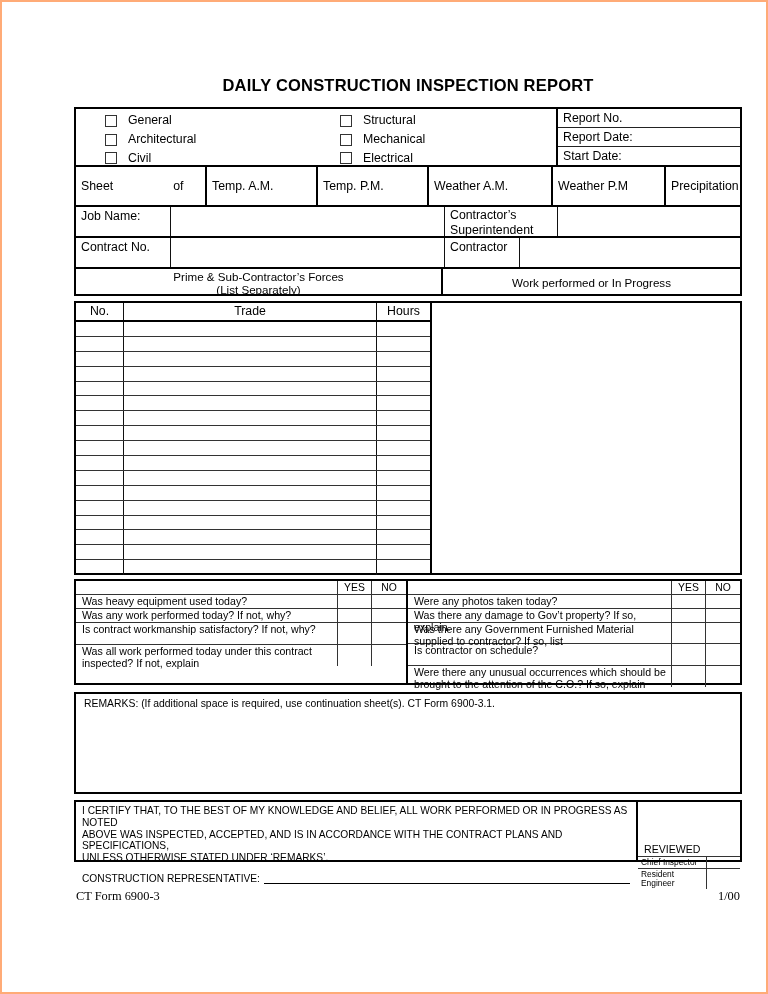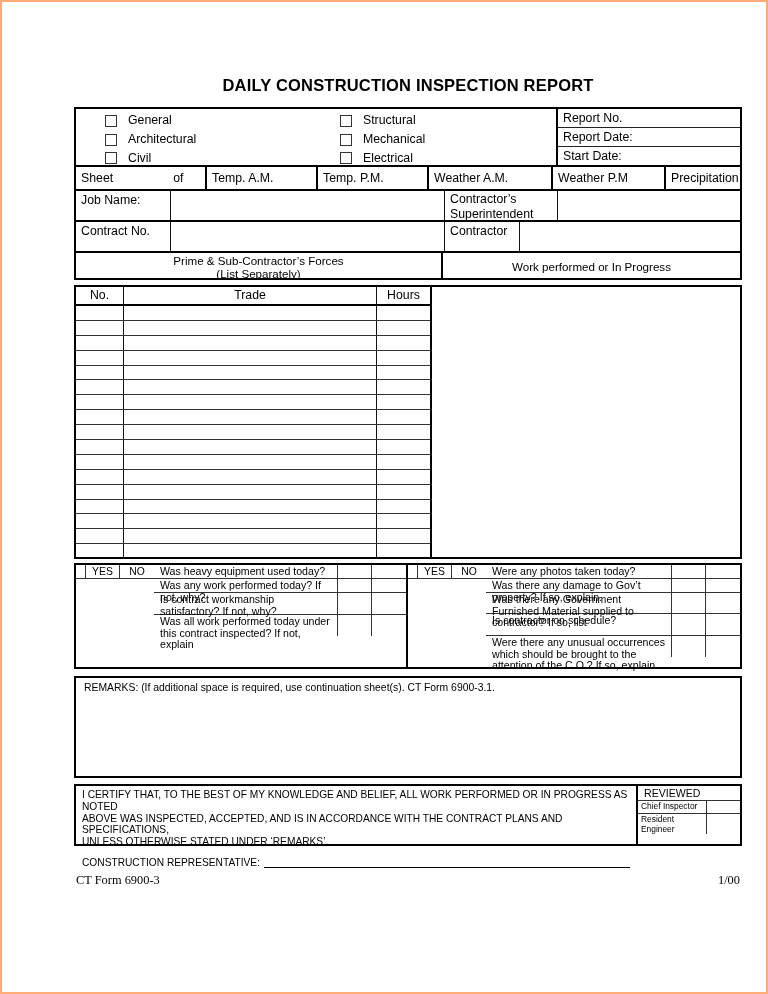--- a/index.html
+++ b/index.html
@@ -86,21 +86,21 @@
     border-top: none;
     height: 25px;
     display: flex;
   }
   #ntprow .cell { display: flex; align-items: center; padding-top: 0; }
 
   
   #sheetrow {
     border: 2px solid #000;
     border-top: none;
-    height: 24px;
+    height: 40px;
     display: flex;
   }
   #sheetrow .cell { border-right: 2px solid #000; display:flex; align-items:center; padding-top:0;}
   #sheetrow .cell:last-child { border-right: none; }
   .sheetof { display: flex; width: 100%; }
   .sheetof span:first-child { flex: 0 0 auto; }
   .sheetof span:last-child { margin-left: 60px; }
 
   
   #jobrow, #contractrow {
@@ -148,21 +148,21 @@
   .c-trade { flex: 1 1 auto; }
   .c-hours { flex: 0 0 53px; }
   .trow { display: flex; height: 14.9px; border-bottom: 1.2px solid #333; }
   .trow:last-child { border-bottom: none; }
   .trow .td { border-right: 1.4px solid #111; }
   .trow .td:last-child { border-right: none; }
   #workside { flex: 1 1 auto; }
 
   
   #qablk { margin-top: 4px; border: 2px solid #000; display: flex; height: 106px; }
-  .qhalf { display: flex; flex: 0 0 50%; }
+  .qhalf { display: flex; flex-direction: column; flex: 0 0 50%; }
   .qhalf.left { border-right: 2px solid #000; }
   .qhead { display: flex; height: 14px; border-bottom: 1.3px solid #333; }
   .qrow  { display: flex; border-bottom: 1.3px solid #333; }
   .qhalf .qrow:last-child { border-bottom: none; }
   .q-txt { flex: 1 1 auto; border-right: 1.3px solid #333; font-size: 10.6px;
            line-height: 11.6px; padding: 1px 3px 0 6px; }
   .q-yes, .q-no { flex: 0 0 34px; border-right: 1.3px solid #333; }
   .q-no { border-right: none; }
   .qhead .q-yes, .qhead .q-no { font-size: 10.4px; text-align: center; line-height: 13px; }
   .h1 { height: 14px; } .h2 { height: 21px; } .h3 { height: 22px; }
@@ -179,21 +179,21 @@
   
   #certblk { margin-top: 6px; border-top: 2.5px solid #000; display: flex; height: 62px; }
   #certleft { flex: 1 1 auto; border-right: 2px solid #000; border-left: 2px solid #000;
               border-bottom: 2px solid #000; padding: 3px 6px 0 6px; }
   .certtxt { font-size: 10.2px; line-height: 11.8px; }
   .repline2 { margin-top: 9px; font-size: 10.2px; display: flex; align-items: flex-end; }
   .repline2 .ul { flex: 1 1 auto; border-bottom: 1px solid #000; margin-left: 4px; height: 11px; }
   #certright { flex: 0 0 104px; border-right: 2px solid #000; border-bottom: 2px solid #000;
                display: flex; flex-direction: column; }
   .revhead { font-size: 10.6px; padding-left: 6px; height: 15px; line-height: 15px;
-             border-bottom: 1.4px solid #333; }
+             border-bottom: 1.4px solid #333; margin-top: 40px; }
   .revrow { display: flex; border-bottom: 1.4px solid #333; }
   .revrow:last-child { border-bottom: none; }
   .revlbl { flex: 1 1 auto; font-size: 8.4px; line-height: 9.6px; padding: 1px 2px 0 3px;
             border-right: 1.4px solid #333; }
   .revval { flex: 0 0 33px; }
   .rh1 { height: 13px; } .rh2 { height: 20px; }
 
   
   #footer {
     margin-top: 27px;

